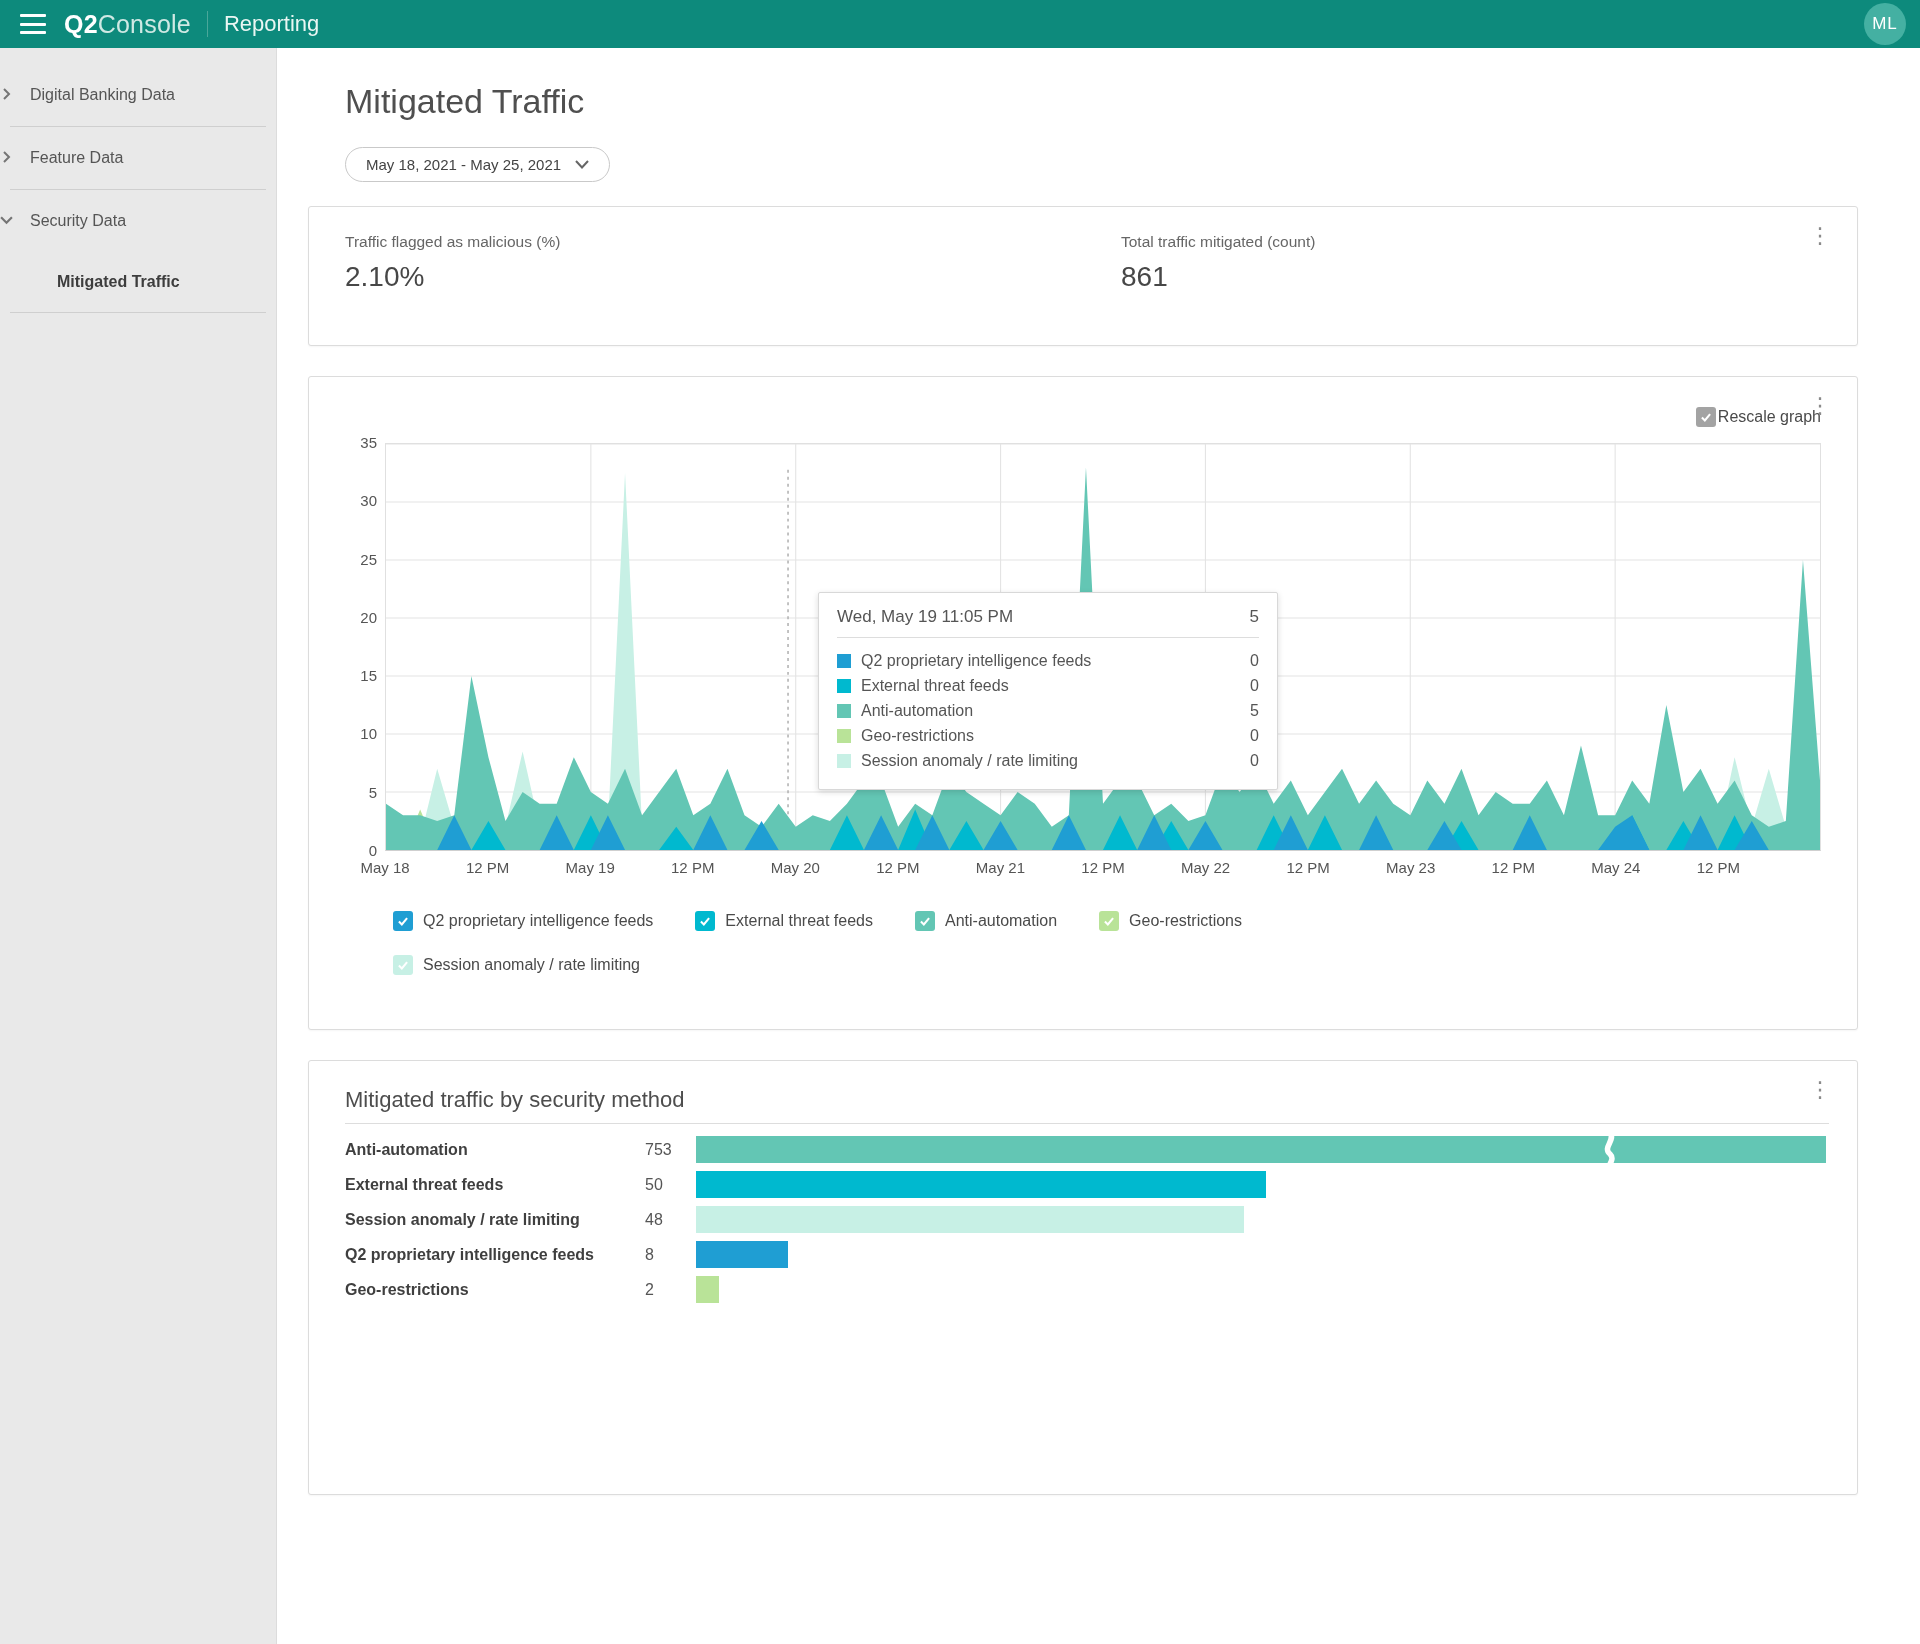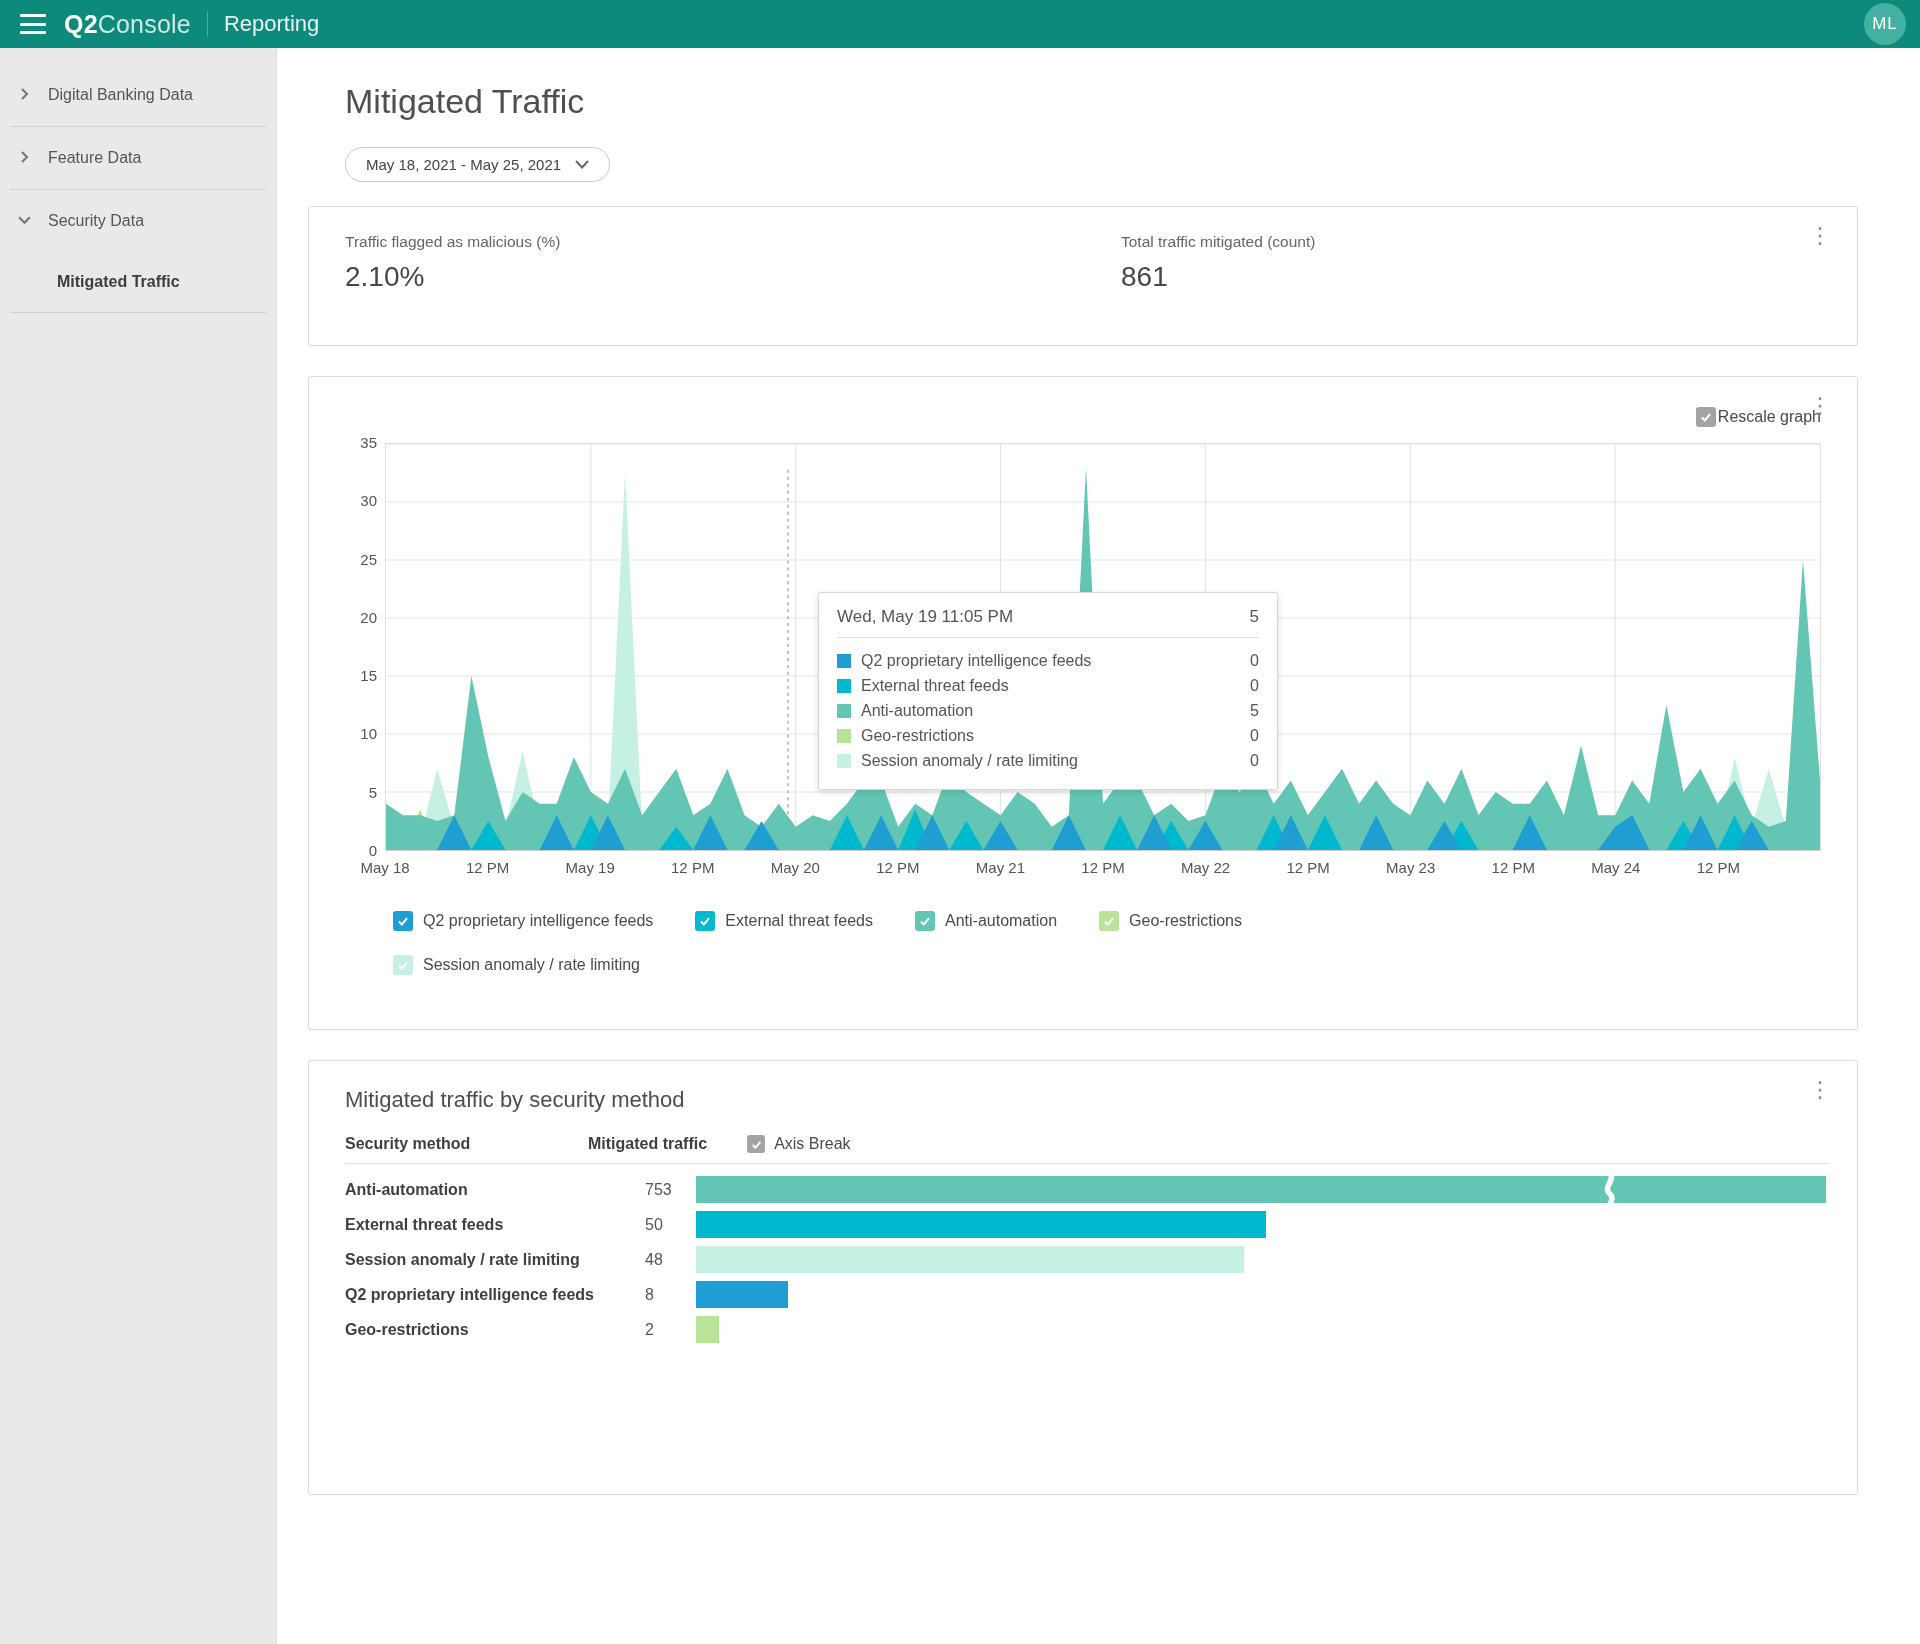--- a/index.html
+++ b/index.html
@@ -13,21 +13,21 @@
   .brand b { font-weight:700; }
   .brand .lite { font-weight:400; color:#cfe9e4; }
   .bar-sep { width:1px; height:26px; background:#4aa79a; margin:0 16px; }
   .section-title { font-size:22px; color:#eaf6f3; font-weight:400;text-align:right; }
   .topbar .spacer { flex:1; }
   .avatar { width:42px; height:42px; border-radius:50%; background:#44b0a2; color:#fff; font-size:17px; display:flex; align-items:center; justify-content:center; letter-spacing:1px; cursor:pointer; }
 
   
   .shell { display:flex; height:1596px; }
   .sidebar { width:277px; background:#e9e9e9; border-right:1px solid #dcdcdc; padding-top:16px; flex-shrink:0; }
-  .side-item { height:62px; display:flex; align-items:center; padding-left:18px; cursor:pointer; color:#555; font-size:16px; }
+  .side-item { height:62px; display:flex; align-items:center; cursor:pointer; color:#555; font-size:16px; }
   .side-item .chev { width:30px; color:#757575; flex-shrink:0; }
   .side-hr { border:none; border-top:1px solid #cfcfcf; margin:0 10px; }
   .side-sub { height:60px; display:flex; align-items:center; padding-left:57px; font-size:16px; font-weight:700; color:#3d3d3d; cursor:pointer; }
 
   .main { flex:1; padding:34px 0 0 31px; }
   .page-title { font-size:34px; font-weight:300; color:#4f4f4f; margin-left:37px; }
   .date-pill { display:inline-flex; align-items:center; gap:14px; margin:26px 0 0 37px; border:1px solid #c9c9c9; border-radius:19px; padding:8px 20px; font-size:15px; color:#444; background:#fff; cursor:pointer; }
 
   .card { width:1550px; background:#fff; border:1px solid #dcdcdc; border-radius:3px; box-shadow:0 1px 2px rgba(0,0,0,.04); position:relative; }
   .kebab { position:absolute; top:14px; right:18px; font-size:22px; color:#8a8a8a; line-height:22px; cursor:pointer; padding:4px 8px; }
@@ -300,32 +300,20 @@
             </div>
           </div>
         </div>
     </div>
 
     
     <div class="card tbl-card">
       <div class="kebab">⋮</div>
       <div class="card-title">Mitigated traffic by security method</div>
 
-      <div class="tbl-head">
-        <span class="h1">Security method</span>
-        <span class="h2">Mitigated traffic</span>
-        <span class="ab">
-          <span class="gray-check">
-            <svg width="13" height="13" viewBox="0 0 24 24">
-                <polyline points="5,13 10,18 19,7" fill="none" stroke="#fff" stroke-width="3.5"></polyline>
-              </svg>
-          </span>
-          <span class="check-label">Axis Break</span>
-        </span>
-      </div>
       <hr class="tbl-hr">
       <div class="tbl-rows" id="tbl-rows">
           <div class="tbl-row">
             <span class="m">Anti-automation</span>
             <span class="v">753</span>
             <div class="bar-track">
               <div class="bar" style="width: 1130px; background: rgb(99, 198, 180);">
                 <span class="break-mark" style="left: 905px;"><svg width="16" height="31" viewBox="0 0 16 31">
                     <path d="M9,-2 C15,7 1,13 9,20 C13,24 10,28 8,32" fill="none" stroke="#fff" stroke-width="5.5" stroke-linecap="round"></path>
                   </svg></span>

